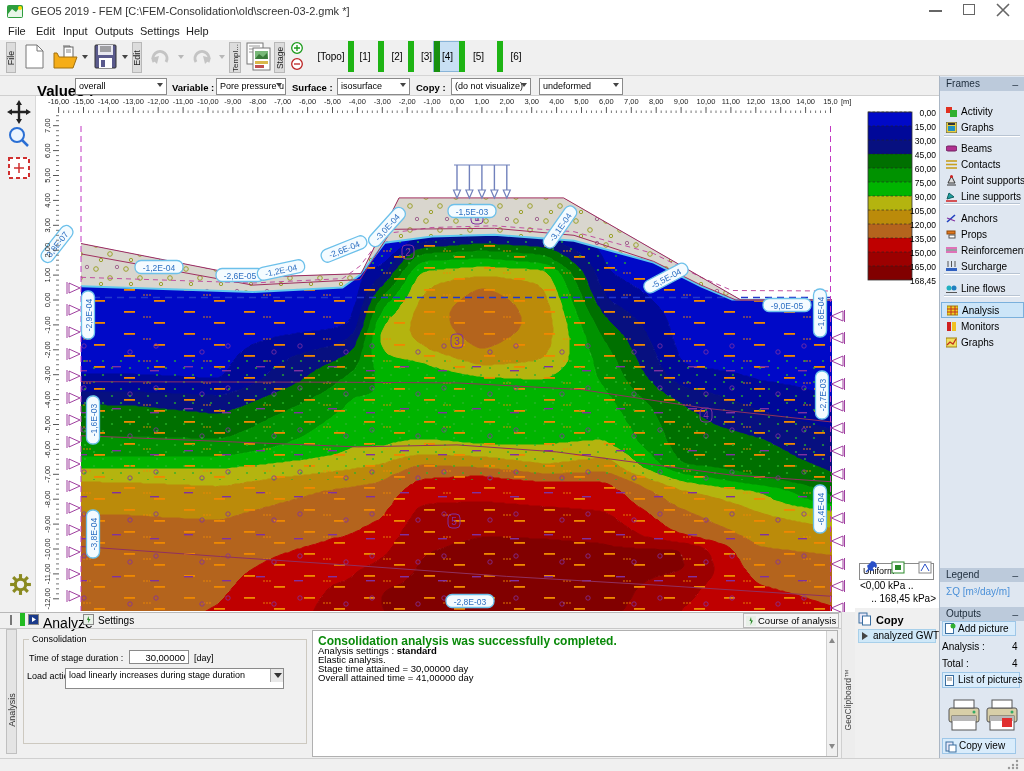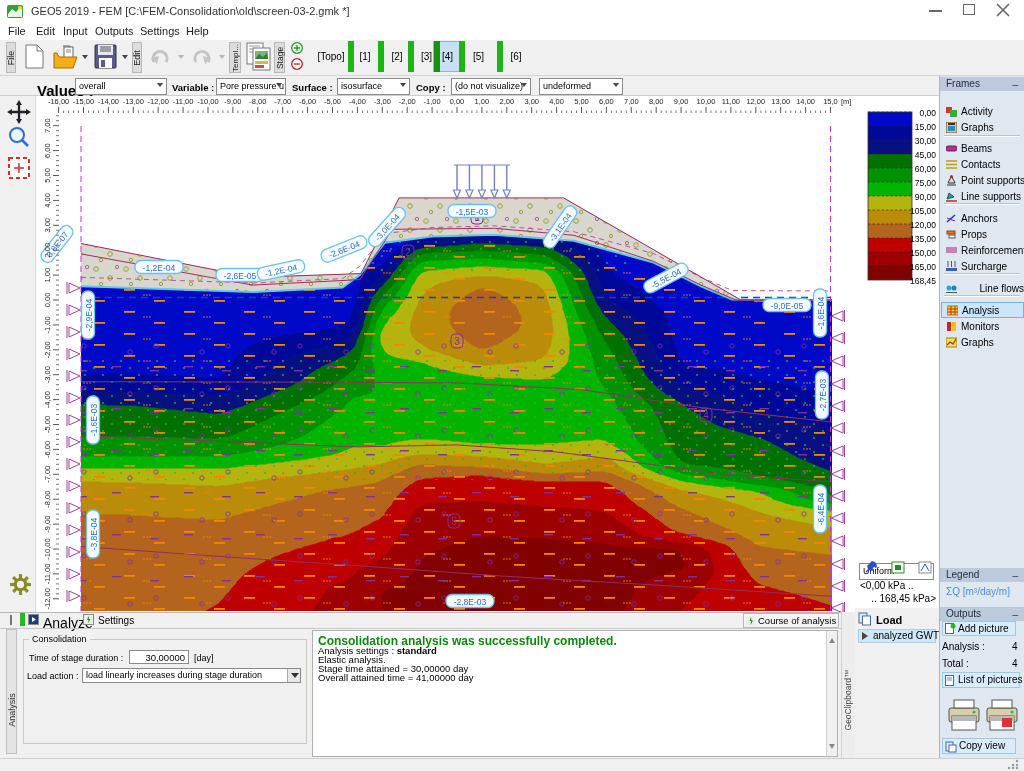--- a/index.html
+++ b/index.html
@@ -759,21 +759,21 @@
       <line x1="0" y1="5" x2="11" y2="5" stroke="#555"></line>
     </svg><span style="margin-left:20px">Reinforcements</span></div>
 <div class="pitem" style="top:259px;"><svg width="11" height="11" viewBox="0 0 11 11" style="position:absolute;left:5px;top:2px">
       <rect x="0" y="7" width="11" height="3" fill="#3060c0"></rect>
       <g stroke="#555">
         <line x1="2" y1="0" x2="2" y2="6"></line>
         <line x1="5.5" y1="0" x2="5.5" y2="6"></line>
         <line x1="9" y1="0" x2="9" y2="6"></line>
       </g>
     </svg><span style="margin-left:20px">Surcharge</span></div>
-<div class="pitem" style="top:281px;text-align:right;"><svg width="11" height="11" viewBox="0 0 11 11" style="position:absolute;left:5px;top:2px">
+<div class="pitem" style="top:281px;"><svg width="11" height="11" viewBox="0 0 11 11" style="position:absolute;left:5px;top:2px">
       <circle cx="3" cy="5" r="2.5" fill="#20b0c0"></circle>
       <circle cx="8" cy="5" r="2.5" fill="#2080c0"></circle>
       <line x1="0" y1="9.5" x2="11" y2="9.5" stroke="#555"></line>
     </svg><span style="margin-left:20px">Line flows</span></div>
 <div class="pitem" style="top:302px;background:#cce5f8;border:1px solid #7ab0dc;"><svg width="11" height="11" viewBox="0 0 11 11" style="position:absolute;left:5px;top:2px">
       <rect x="0" y="1" width="11" height="9" fill="#f0d020" stroke="#a08010"></rect>
       <g stroke="#c03020">
         <line x1="0" y1="4" x2="11" y2="4"></line>
         <line x1="0" y1="7" x2="11" y2="7"></line>
         <line x1="4" y1="1" x2="4" y2="10"></line>
@@ -848,21 +848,21 @@
 <div class="abs" style="left:6px;top:629px;width:11px;height:125px;background:#e4e4e4;border:1px solid #c0c0c0"></div>
 <div class="abs" style="left:6px;top:629px;width:11px;height:125px">
     <div style="position:absolute;left:50%;top:65%;transform:translate(-50%,-50%) rotate(-90deg);font-size:9px;color:#333;white-space:nowrap">Analysis</div>
   </div>
 <div class="abs" style="left:23px;top:639px;width:284px;height:105px;border:1px solid #cdc9c0"></div>
 <div class="abs" style="left:29px;top:634px;font-size:9px;background:#f0f0f0;padding:0 3px;color:#000">Consolidation</div>
 <div class="abs" style="left:29px;top:653px;font-size:9px;white-space:nowrap">Time of stage duration :</div>
 <div class="abs" style="left:129px;top:650px;width:60px;height:14px;background:#fff;border:1px solid #8a8a8a;font-size:9.5px;text-align:right;padding:0 3px;line-height:13px">30,00000</div>
 <div class="abs" style="left:194px;top:653px;font-size:9px">[day]</div>
 <div class="abs" style="left:27px;top:671px;font-size:9px">Load action :</div>
-<div class="abs" style="left:82px;top:668px;width:219px;height:15px;background:#fff;border:1px solid #8a8a8a;font-size:9px;padding:0 3px;line-height:13px;white-space:nowrap">load linearly increases during stage duration<span style="position:absolute;right:0;top:0;width:13px;height:13px;background:#e8e8e8;border-left:1px solid #aaa">
+<div class="abs" style="left:65px;top:668px;width:219px;height:21px;background:#fff;border:1px solid #8a8a8a;font-size:9px;padding:0 3px;line-height:13px;white-space:nowrap">load linearly increases during stage duration<span style="position:absolute;right:0;top:0;width:13px;height:13px;background:#e8e8e8;border-left:1px solid #aaa">
       <span style="position:absolute;left:2.5px;top:4px;border:4px solid transparent;border-top:5px solid #333"></span>
     </span></div>
 <div class="abs" style="left:743px;top:613px;width:96px;height:15px;background:#f4f4f4;border:1px solid #b8b8b8;font-size:9.5px;line-height:13px;white-space:nowrap"><svg width="10" height="10" style="position:absolute;left:2px;top:2px">
       <rect width="10" height="10" fill="#e8f0e8"></rect>
       <path d="M5 1 L3.5 5 L5 5 L4.5 9 L7 4.5 L5.5 4.5 Z" fill="#2a8a2a"></path>
     </svg><span style="margin-left:14px">Course of analysis</span></div>
 <div class="abs" style="left:312px;top:630px;width:526px;height:127px;background:#fff;border:1px solid #b0b0b0"></div>
 <div class="abs" style="left:318px;top:634px;font-size:12px;font-weight:bold;color:#0a8a0a;white-space:nowrap">Consolidation analysis was successfully completed.</div>
 <div class="abs" style="left:318px;top:645px;font-size:9.5px;color:#000;white-space:nowrap">Analysis settings : <b>standard</b></div>
 <div class="abs" style="left:318px;top:654px;font-size:9.5px;color:#000">Elastic analysis.</div>
@@ -873,21 +873,21 @@
 <div class="abs" style="left:829px;top:744px;border:3.5px solid transparent;border-top:5px solid #888"></div>
 <div class="abs" style="left:841px;top:612px;width:14px;height:146px;background:#ededed;border-left:1px solid #d0d0d0"></div>
 <div class="abs" style="left:841px;top:612px;width:14px;height:146px">
     <div style="position:absolute;left:50%;top:60%;transform:translate(-50%,-50%) rotate(-90deg);font-size:8.5px;color:#444;white-space:nowrap">GeoClipboard™</div>
   </div>
 <div class="abs" style="left:855px;top:608px;width:84px;height:150px;background:#f0f0f0"></div>
 <svg class="abs" style="left:858px;top:612px" width="16" height="15">
     <rect x="1" y="1" width="8" height="10" fill="#e8e8f8" stroke="#3a6ea0"></rect>
     <rect x="4.5" y="4" width="8" height="9" fill="#fff" stroke="#3a6ea0"></rect>
   </svg>
-<div class="abs" style="left:876px;top:614px;font-size:11px;font-weight:bold">Load</div>
+<div class="abs" style="left:876px;top:614px;font-size:11px;font-weight:bold">Copy</div>
 <div class="abs" style="left:858px;top:629px;width:78px;height:14px;background:#cfe8f8;border:1px solid #a8d0ea;font-size:10px;line-height:12px;white-space:nowrap"><span style="position:absolute;left:3px;top:2px;border:4px solid transparent;border-left:6px solid #444"></span><span style="margin-left:14px">analyzed GWT</span></div>
 <div class="abs" style="left:0;top:758px;width:1024px;height:13px;background:#f0f0f0;border-top:1px solid #d0d0d0"></div>
 <svg class="abs" style="left:1006px;top:759px" width="14" height="11">
     <g fill="#999">
       <circle cx="11" cy="2" r="1.2"></circle>
       <circle cx="7" cy="6" r="1.2"></circle>
       <circle cx="11" cy="6" r="1.2"></circle>
       <circle cx="3" cy="9" r="1.2"></circle>
       <circle cx="7" cy="9" r="1.2"></circle>
       <circle cx="11" cy="9" r="1.2"></circle>

